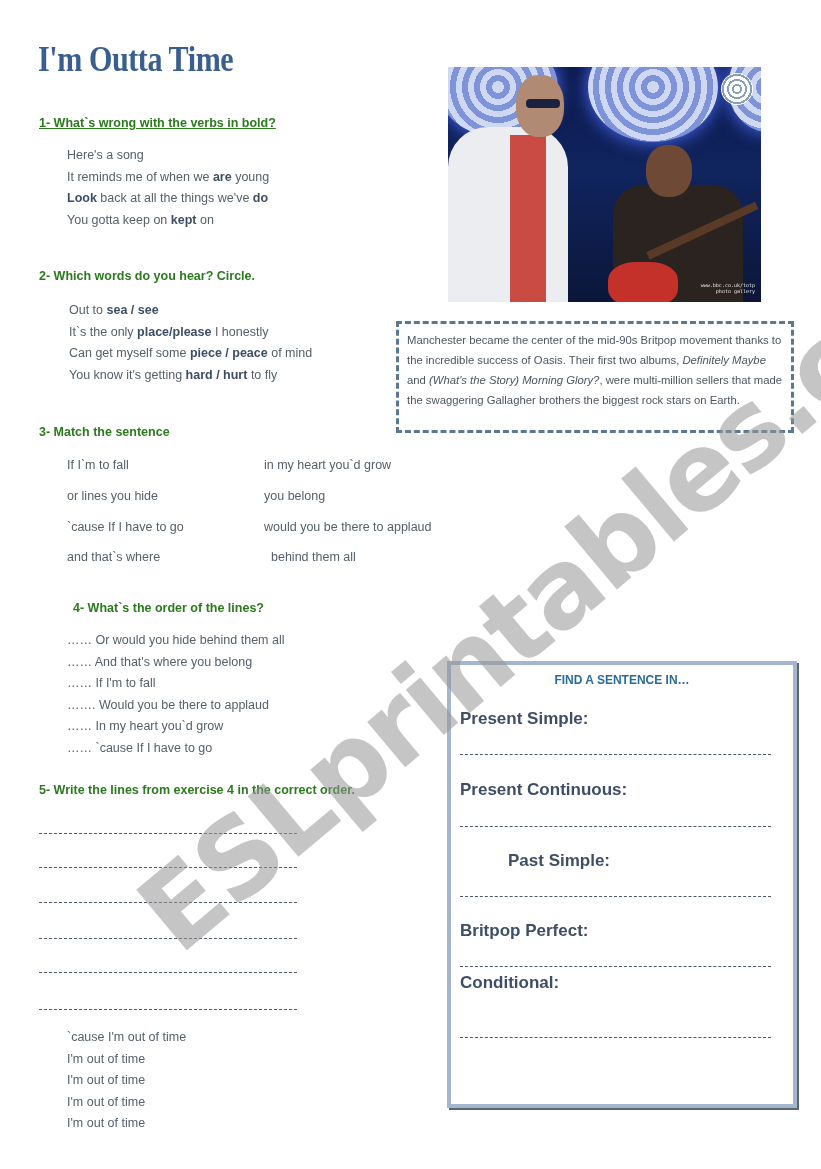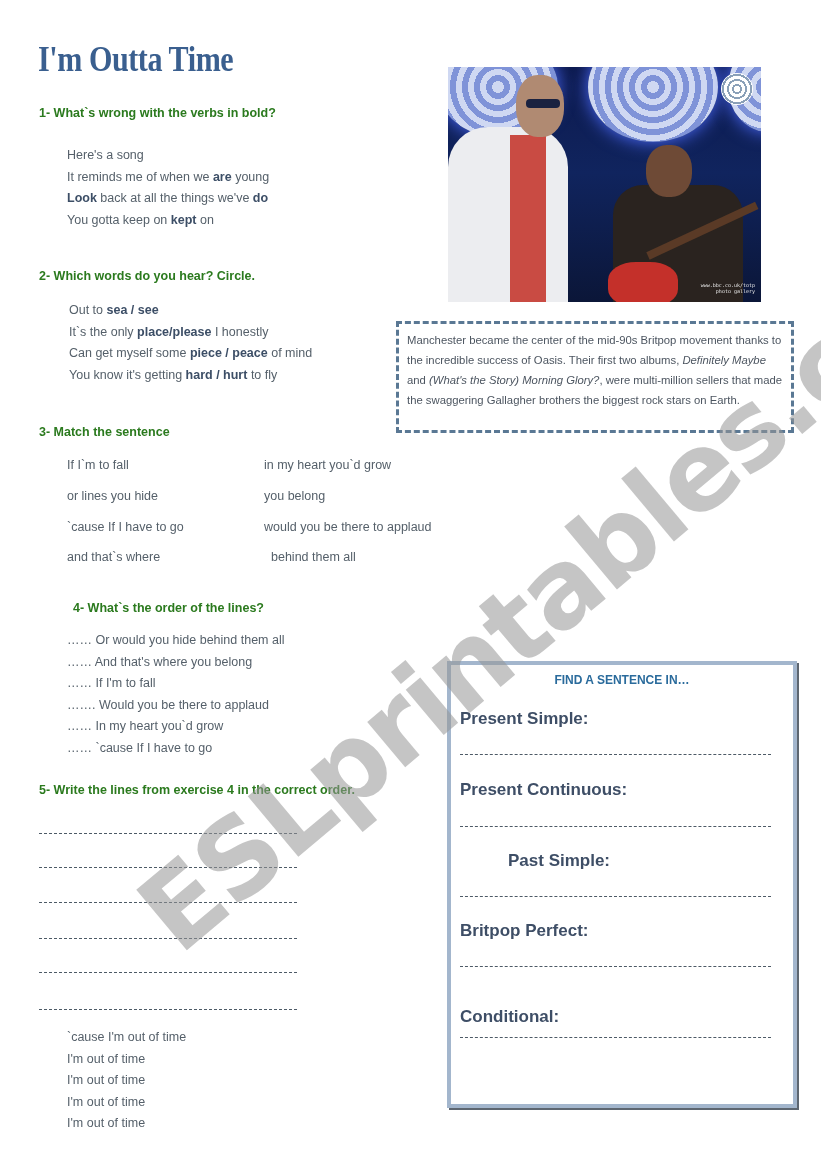--- a/index.html
+++ b/index.html
@@ -117,21 +117,21 @@
     color: rgba(150,150,150,0.55);
     transform: rotate(-40deg); transform-origin: left top;
     white-space: nowrap; pointer-events: none; letter-spacing: -3px;
   }
 </style>
 </head>
 <body>
 
 <div class="abs title">I'm Outta Time</div>
 
-<div class="abs heading" style="left:39px; top:106px;">1- What`s wrong with the verbs in bold?</div>
+<div class="abs heading" style="left:39px; top:116px;text-decoration:underline;">1- What`s wrong with the verbs in bold?</div>
 <div class="abs" style="left:39px; top:145px;">
   <div class="line"><span>Here's a song</span></div>
   <div class="line"><span>It reminds me of when we </span><b>are</b><span> young</span></div>
   <div class="line"><b>Look</b><span> back at all the things we've </span><b>do</b></div>
   <div class="line"><span>You gotta keep on </span><b>kept</b><span> on</span></div>
 </div>
 
 <div class="abs photo" title="Oasis band members on stage">
   <div class="lamp" style="left:-10px; top:-30px; width:120px; height:100px;"></div>
   <div class="lamp" style="left:140px; top:-35px; width:130px; height:110px;"></div>
@@ -202,17 +202,17 @@
 <div class="abs findbox">
   <div class="ftitle">FIND A SENTENCE IN…</div>
   <div class="flabel" style="top:44px;">Present Simple:</div>
   <div class="fline" style="top:89px;"></div>
   <div class="flabel" style="top:115px;">Present Continuous:</div>
   <div class="fline" style="top:161px;"></div>
   <div class="flabel" style="top:186px;padding-left:48px;">Past Simple:</div>
   <div class="fline" style="top:231px;"></div>
   <div class="flabel" style="top:256px;">Britpop Perfect:</div>
   <div class="fline" style="top:301px;"></div>
-  <div class="flabel" style="top:342px;">Conditional:</div>
+  <div class="flabel" style="top:308px;">Conditional:</div>
   <div class="fline" style="top:372px;"></div>
 </div>
 
 <div class="abs watermark" style="top:880px; left:115px;">ESLprintables.com</div>
 
 </body></html>

